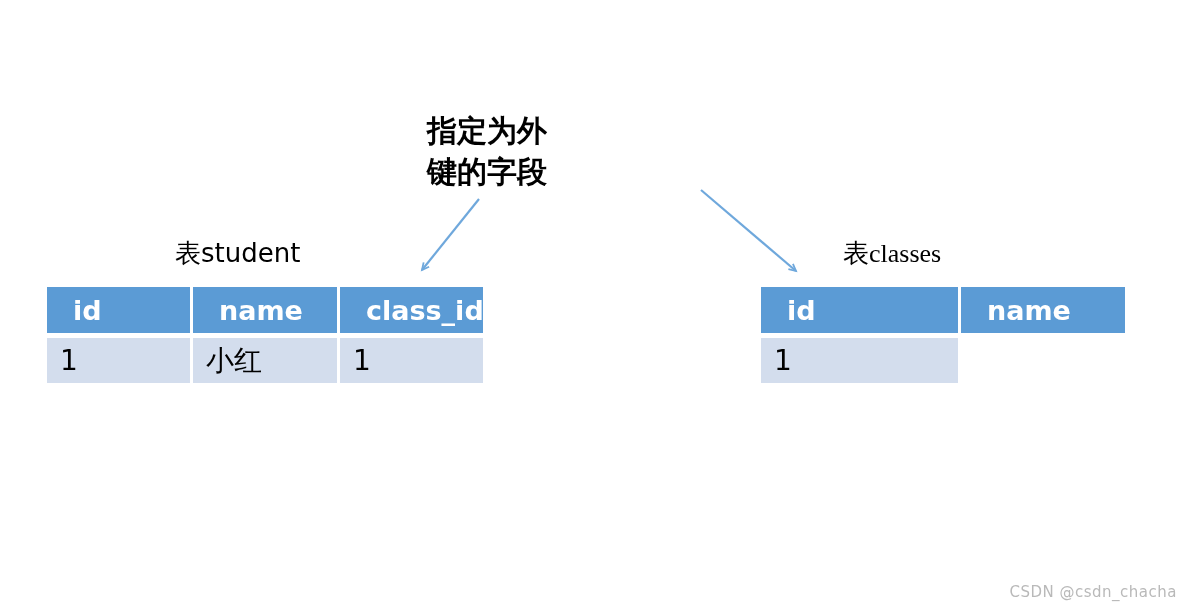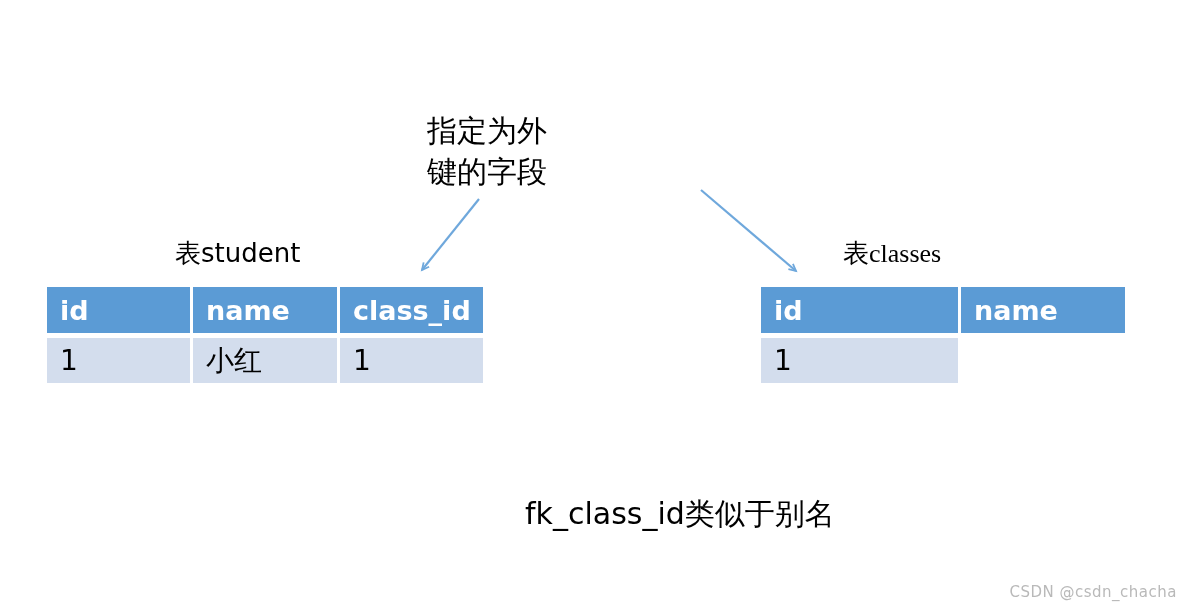--- a/index.html
+++ b/index.html
@@ -4,36 +4,36 @@
 <style>
   html,body { margin:0; padding:0; background:#ffffff; }
   .canvas {
     position:relative; width:1195px; height:610px; background:#ffffff;
     font-family:"DejaVu Sans","Liberation Sans",sans-serif; overflow:hidden;
   }
   .arrows { position:absolute; left:0; top:0; width:1195px; height:610px; pointer-events:none; }
 
   .annotation {
     position:absolute; font-size:30px; line-height:41px; color:#000000;
-    white-space:pre-line; font-family:"DejaVu Serif","Liberation Serif",serif;
+    white-space:pre-line; font-family:"DejaVu Serif","Liberation Serif",serif;font-weight:bold;
   }
   #ann-left  { left:427px; top:110px; }
   #ann-right { left:677px; top:107px; }
 
   .table-title { position:absolute; font-size:26px; color:#000000;text-align:center; }
   #title-student { left:175px; top:236px; }
   #title-classes { left:843px; top:236px;font-family:Liberation Serif, serif; }
 
   .dtable { position:absolute; display:grid; row-gap:5px; background:#ffffff; }
   #table-student { left:47px;  top:287px; grid-template-columns:143px 144px 143px; column-gap:3px; }
   #table-classes { left:761px; top:287px; grid-template-columns:197px 164px;       column-gap:3px; }
 
   .hcell {
     background:#5B9BD5; color:#ffffff; font-weight:bold; font-size:27px;
-    height:46px; display:flex; align-items:center; padding-left:13px; box-sizing:border-box;
+    height:46px; display:flex; align-items:center; padding-left:26px; box-sizing:border-box;
   }
   .bcell {
     background:#D3DDED; color:#000000; font-size:28px;
     height:45px; display:flex; align-items:center; padding-left:13px; box-sizing:border-box;
   }
 
   .note {
     position:absolute; left:525px; top:494px; font-size:30px; color:#000000;
     font-family:"DejaVu Sans","Liberation Sans",sans-serif;
   }
@@ -73,17 +73,16 @@
     <div class="bcell">小红</div>
     <div class="bcell">1</div>
   </div>
 
   <div class="dtable" id="table-classes">
     <div class="hcell">id</div>
     <div class="hcell">name</div>
     <div class="bcell">1</div>
   </div>
 
-  <div class="note">fk_class_id类似于别名</div>
 
   <div class="watermark">CSDN @csdn_chacha</div>
 
 </div>
 
 </body></html>

